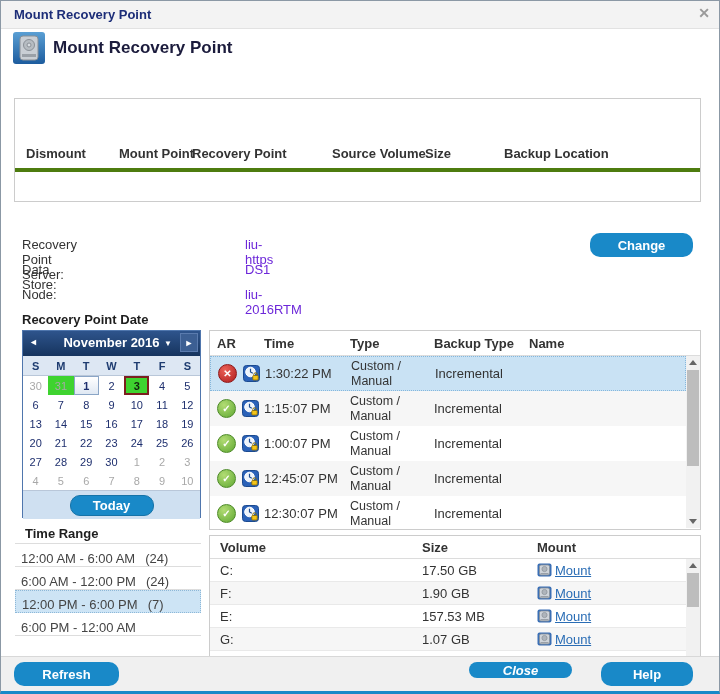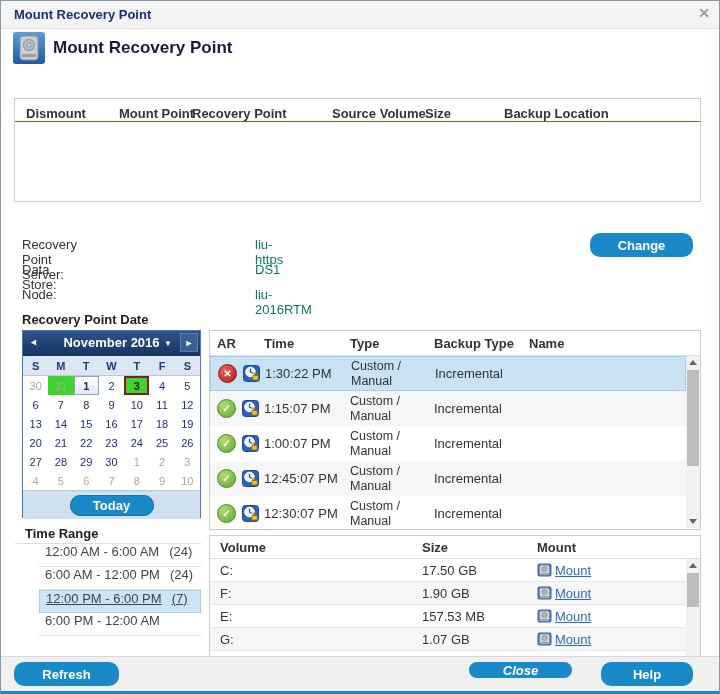--- a/index.html
+++ b/index.html
@@ -15,27 +15,27 @@
   
   .app-icon{position:absolute;left:12px;top:31px;width:32px;height:32px;}
   .app-title{position:absolute;left:52px;top:37px;font-size:17px;font-weight:bold;color:#1b1b3c;}
   
   .sec{position:absolute;left:0;right:0;height:22px;background:linear-gradient(#fbfbfb,#e9e9e9);border-top:1px solid #eee;border-bottom:1px solid #cfcfcf;}
   .sec .tri{position:absolute;left:4px;top:8px;width:0;height:0;border-left:4px solid transparent;border-right:4px solid transparent;border-top:5px solid #b4b4b4;}
   .sec .label{position:absolute;left:14px;top:3px;font-weight:bold;font-size:13px;color:#1e1e1e;}
   .sec1{top:72px}.sec2{top:205px}
   
   .mv-table{position:absolute;left:13px;top:97px;width:687px;height:104px;border:1px solid #ccc;background:#fff;box-sizing:border-box;}
-  .mv-head{display:flex;height:22px;align-items:flex-end;border-bottom:1px solid #4d7c0f;font-weight:bold;color:#333;}
+  .mv-head{display:flex;height:22px;align-items:flex-start;border-bottom:4px solid #4d7c0f;font-weight:bold;color:#333;margin-top:47px;}
   .mv-head span{box-sizing:border-box;white-space:nowrap;}
   .mc1{width:104px;padding-left:11px}.mc2{width:73px}.mc3{width:140px}.mc4{width:93px}.mc5{width:79px}.mc6{flex:1}
   
   .frow{position:absolute;left:0;height:18px;}
   .flabel{position:absolute;left:21px;color:#333;}
-  .fvalue{position:absolute;left:254px;color:#0f766e;}
+  .fvalue{position:absolute;left:244px;color:#6d28d9;}
   
   .btn{background:#1989c8;color:#fff;font-weight:bold;font-size:13px;border:none;border-radius:10px;cursor:pointer;text-align:center;font-family:"Liberation Sans",sans-serif;}
   .change-btn{position:absolute;left:589px;top:232px;width:103px;height:24px;}
   
   .rpd-label{position:absolute;left:21px;top:311px;font-weight:bold;color:#1e1e1e;}
   .cal{position:absolute;left:21px;top:329px;width:179px;height:188px;border:1px solid #4f76ad;box-sizing:border-box;background:#fff;}
   .cal-head{position:relative;height:25px;background:linear-gradient(#2e548c,#16345e);color:#fff;font-weight:bold;font-size:13px;}
   .cal-prev{position:absolute;left:6px;top:6px;font-size:9px;cursor:pointer;}
   .cal-title{position:absolute;left:0;right:0;top:4px;text-align:center;cursor:pointer;}
   .cal-dd{position:absolute;right:28px;top:8px;font-size:8px;cursor:pointer;}
@@ -73,23 +73,23 @@
   .vscroll .up{top:4px;border-bottom:5px solid #666;}
   .vscroll .down{bottom:4px;border-top:5px solid #666;}
   .vscroll .thumb{position:absolute;left:1px;right:1px;background:#bdbdbd;cursor:pointer;}
   .ar-scroll{top:25px;bottom:1px;}
   .ar-scroll .thumb{top:14px;height:96px;}
   .vol-scroll{top:23px;bottom:1px;}
   .vol-scroll .thumb{top:14px;height:34px;}
   
   .tr-label{position:absolute;left:24px;top:525px;font-weight:bold;color:#1e1e1e;}
   .tr-list{position:absolute;left:14px;top:542px;width:186px;border-top:1px solid #ddd;}
-  .tr-item{height:23px;display:flex;align-items:flex-start;padding-left:6px;border-bottom:1px solid #ddd;color:#444;box-sizing:border-box;cursor:pointer;margin-left:24px;}
+  .tr-item{height:23px;display:flex;align-items:flex-end;padding-left:6px;border-bottom:1px solid #ddd;color:#444;box-sizing:border-box;cursor:pointer;}
   .tr-item .cnt{margin-left:10px;}
-  .tr-item.selected{background:#cde4f5;border:1px dotted #8db8d8;text-decoration:underline;}
+  .tr-item.selected{background:#cde4f5;border:1px dotted #8db8d8;}
   
   .vol-table{position:absolute;left:208px;top:534px;width:492px;height:140px;border:1px solid #ccc;box-sizing:border-box;background:#fff;}
   .vol-head{display:flex;height:22px;align-items:center;border-bottom:1px solid #dcdcdc;font-weight:bold;color:#333;}
   .vol-head span{box-sizing:border-box;}
   .vc1{width:212px;padding-left:10px}.vc2{width:115px}.vc3{flex:1}
   .vol-body{position:absolute;top:23px;left:0;right:14px;bottom:0;overflow:hidden;}
   .v-row{display:flex;align-items:center;height:23px;border-bottom:1px solid #e9e9e9;box-sizing:border-box;}
   .v-row:nth-child(even){background:#f6f6f6;}
   .v-vol{width:212px;padding-left:10px;box-sizing:border-box;}
   .v-size{width:115px;box-sizing:border-box;}

